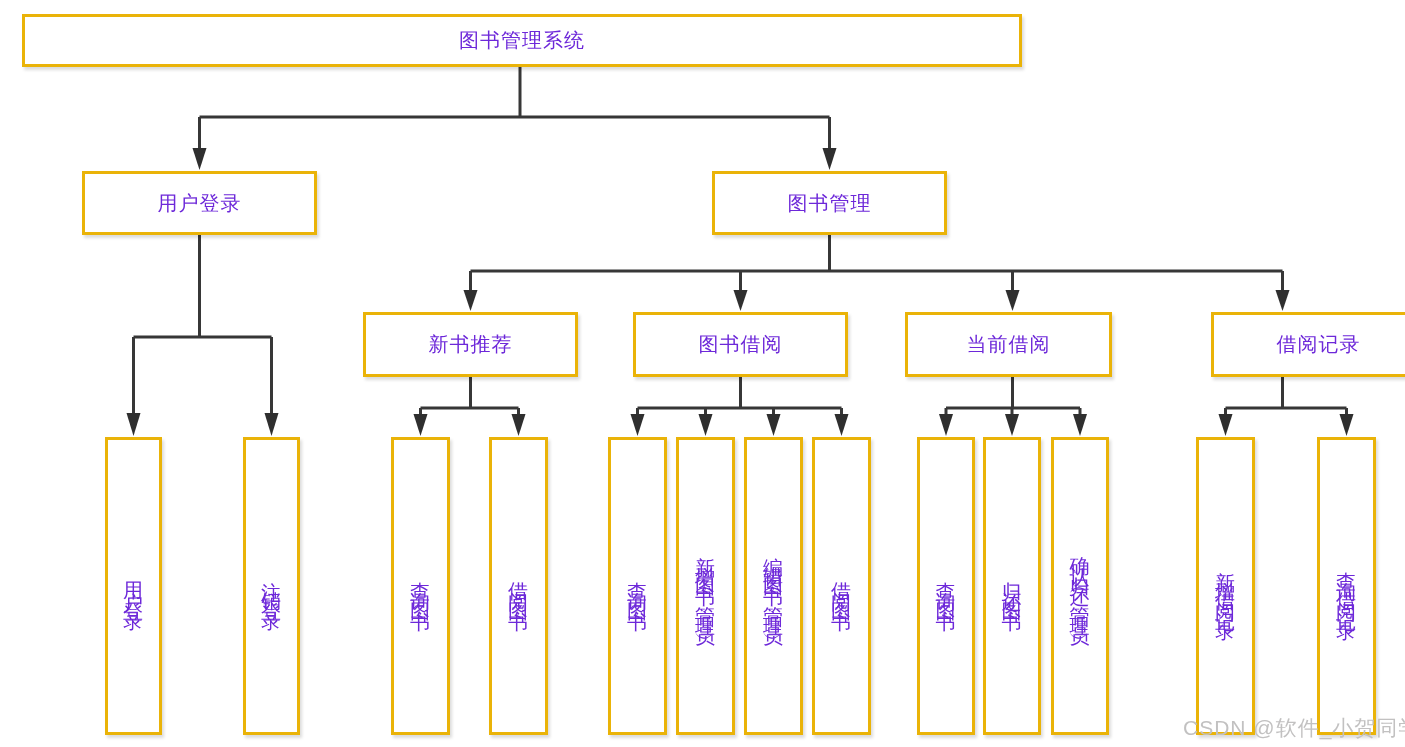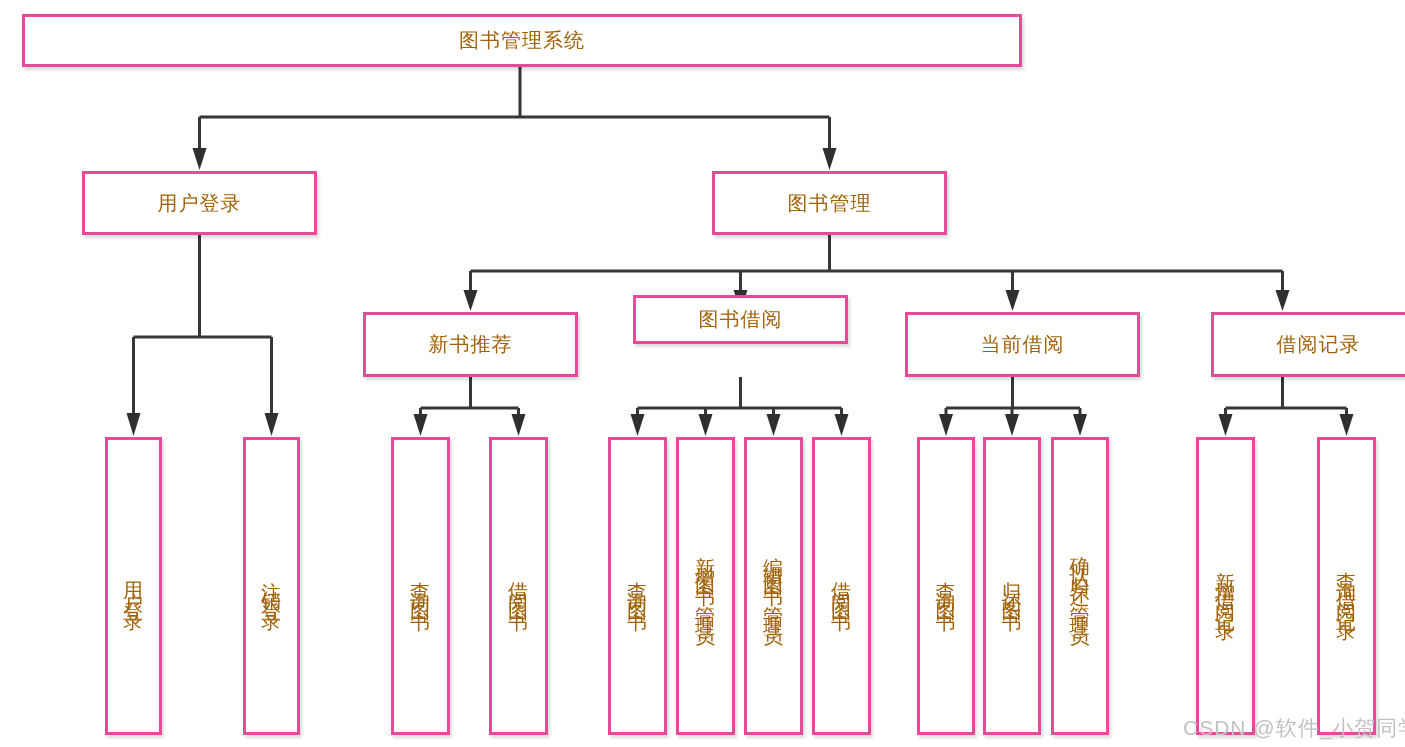--- a/index.html
+++ b/index.html
@@ -11,37 +11,37 @@
     font-family:"Liberation Sans","DejaVu Sans",sans-serif;
   }
   svg.connectors{
     position:absolute;left:0;top:0;width:1405px;height:747px;
     z-index:1;
   }
   .box{
     position:absolute;
     box-sizing:border-box;
     background:#ffffff;
-    border:3px solid #ec4899;
+    border:3px solid #eab308;
     display:flex;
     align-items:center;
     justify-content:center;
-    color:#a16207;
+    color:#6d28d9;
     font-size:20px;
     letter-spacing:1px;
     z-index:2;
     box-shadow:2px 3px 3px rgba(0,0,0,0.14);
   }
   
   .n-root   {left:22px;  top:14px;  width:1000px; height:53px;}
   .n-login  {left:82px;  top:171px; width:235px;  height:64px;}
   .n-mgmt   {left:712px; top:171px; width:235px;  height:64px;}
   .n-l3-0   {left:363px; top:312px; width:215px;  height:65px;}
-  .n-l3-1   {left:633px; top:295px; width:215px;  height:49px;}
-  .n-l3-2   {left:905px; top:312px; width:235px;  height:65px;}
+  .n-l3-1   {left:633px; top:312px; width:215px;  height:65px;}
+  .n-l3-2   {left:905px; top:312px; width:207px;  height:65px;}
   .n-l3-3   {left:1175px;top:312px; width:215px;  height:65px;margin-left:36px;}
   
   .vbox{
     top:437px;height:298px;
     writing-mode:vertical-rl;
     text-orientation:mixed;
     letter-spacing:10px;
     line-height:1;
   }
   .v-a1{left:105px; width:57px;}

